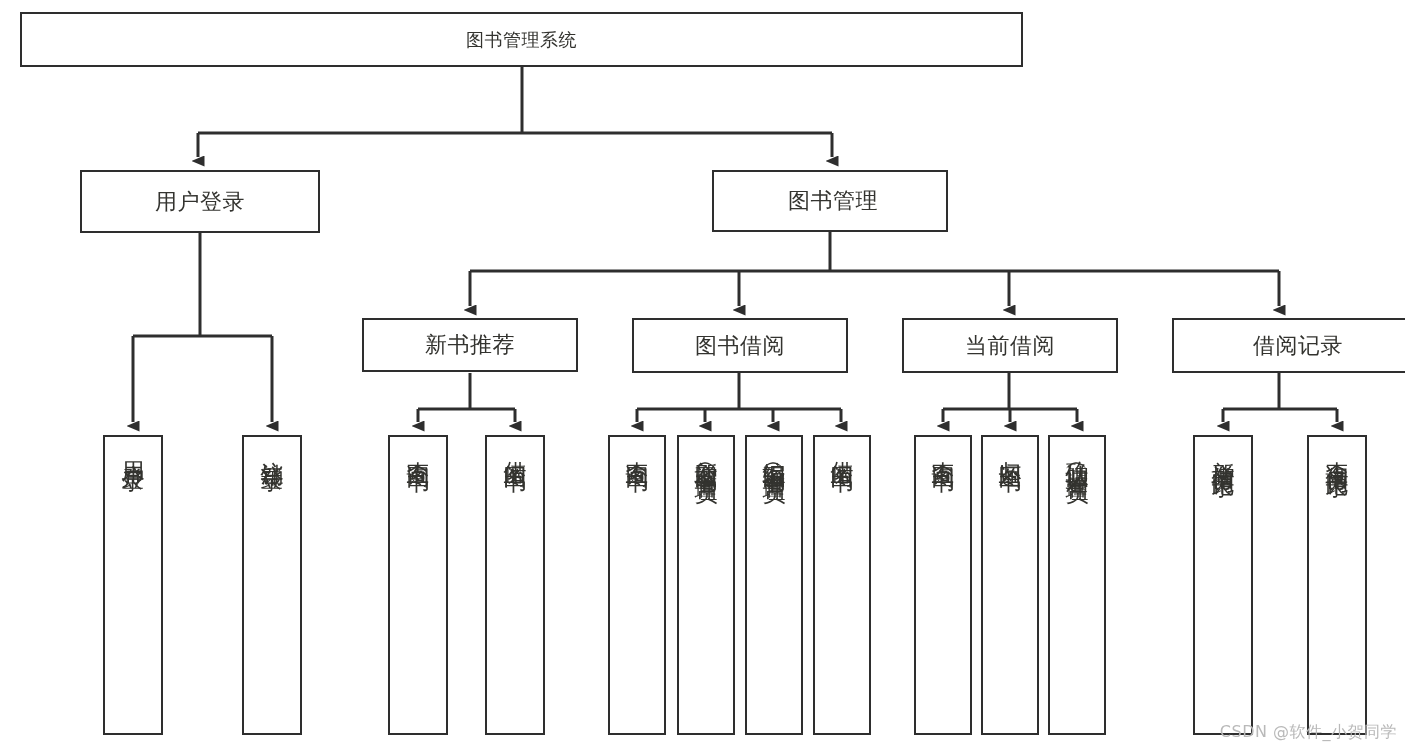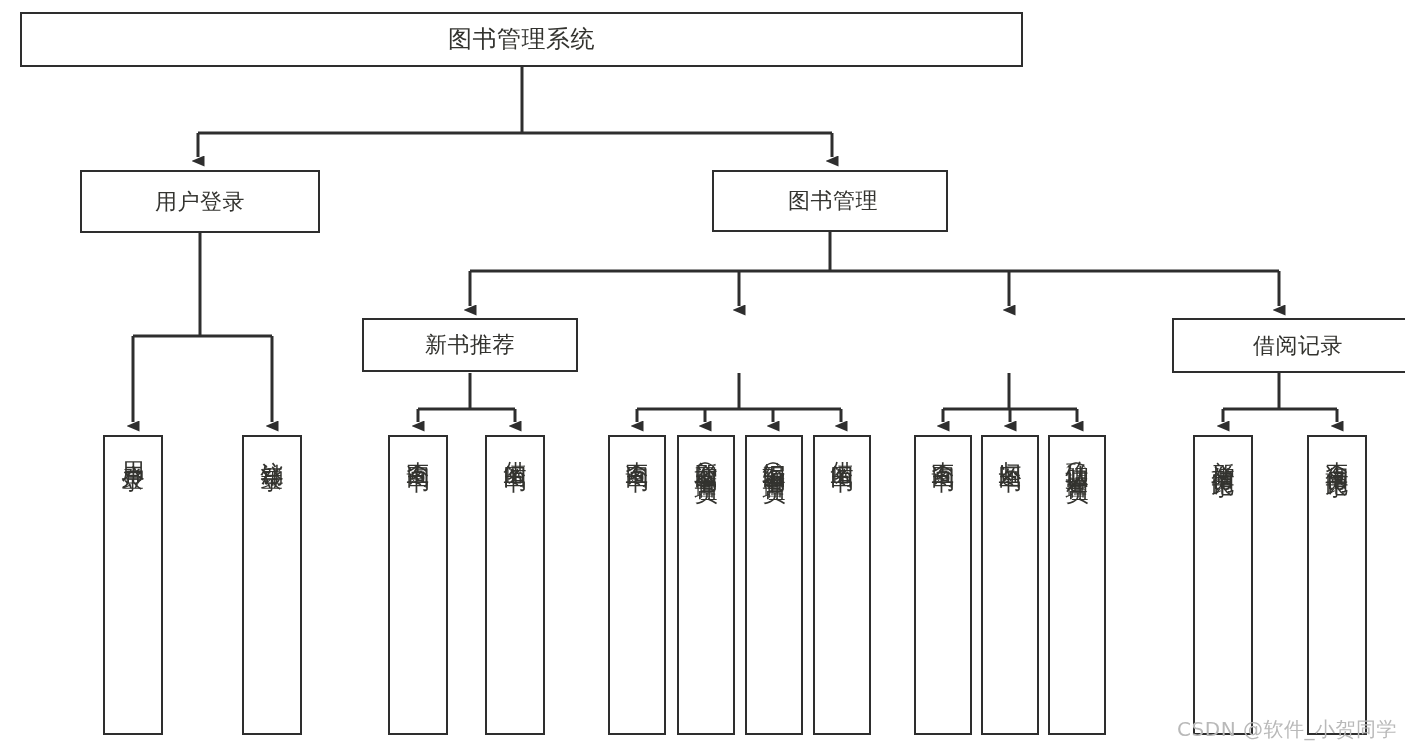--- a/index.html
+++ b/index.html
@@ -42,21 +42,21 @@
     line-height: 1.18;
     color: #33332f;
     letter-spacing: 0.5px;
   }
   
   .node.horiz .node-label {
     font-size: 22px;
     white-space: nowrap;
   }
   .node.root .node-label {
-    font-size: 24px;
+    font-size: 18px;
   }
   
   .node.vert {
     align-items: flex-start;
     justify-content: center;
     padding-top: 6px;
   }
   .node.vert .node-label {
     writing-mode: vertical-rl;
     text-orientation: upright;
@@ -66,21 +66,21 @@
     white-space: nowrap;
     max-height: 292px;
   }
   .node.vert.tall .node-label {
     max-height: 294px;
   }
   #watermark {
     position: absolute;
     right: 8px;
     bottom: 4px;
-    font-size: 20px;
+    font-size: 16px;
     color: #b9b9b9;
     white-space: nowrap;
     letter-spacing: 0.5px;
   }
 </style>
 </head>
 <body>
 
 <div id="diagram-root">
 
@@ -141,20 +141,26 @@
   <div class="node horiz" style="left:80px; top:170px; width:240px; height:63px;">
     <span class="node-label">用户登录</span>
   </div>
   <div class="node horiz" style="left:712px; top:170px; width:236px; height:62px;padding-left:6px;">
     <span class="node-label">图书管理</span>
   </div>
 
   <div class="node horiz" style="left:362px; top:318px; width:216px; height:54px;">
     <span class="node-label">新书推荐</span>
   </div>
+  <div class="node horiz" style="left:632px; top:318px; width:216px; height:55px;">
+    <span class="node-label">图书借阅</span>
+  </div>
+  <div class="node horiz" style="left:902px; top:318px; width:216px; height:55px;">
+    <span class="node-label">当前借阅</span>
+  </div>
   <div class="node horiz" style="left:1172px; top:318px; width:252px; height:55px;">
     <span class="node-label">借阅记录</span>
   </div>
 
   <div class="node vert" style="left:103px; top:435px; width:60px; height:300px;">
     <span class="node-label">用户登录</span>
   </div>
   <div class="node vert" style="left:242px; top:435px; width:60px; height:300px;">
     <span class="node-label">注销登录</span>
   </div>

